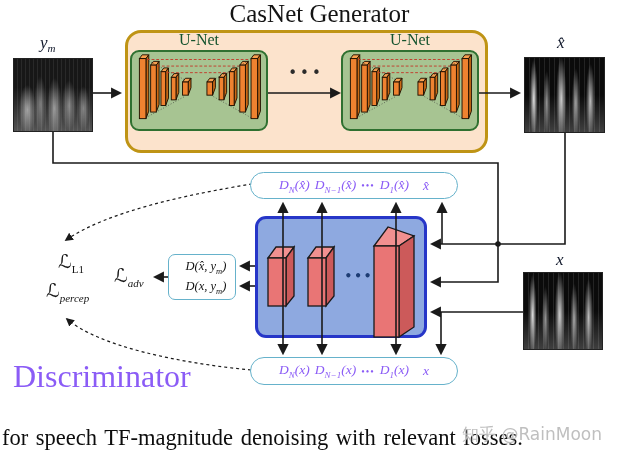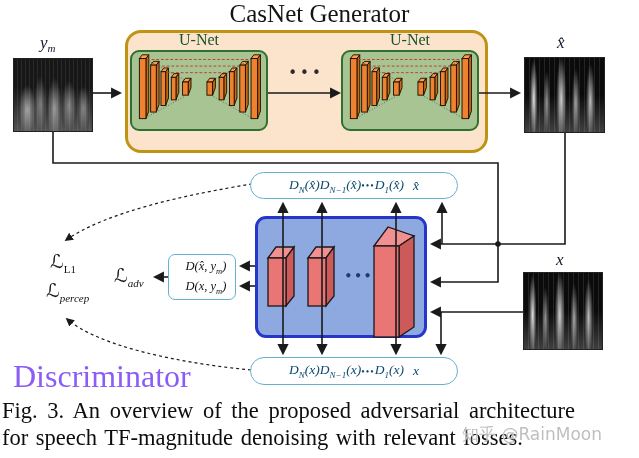--- a/index.html
+++ b/index.html
@@ -59,22 +59,22 @@
   .disc-box{
     left:255px;top:216px;width:172px;height:122px;
     background:#8ea9e0;border:3px solid #2636c8;border-radius:11px;box-sizing:border-box;
   }
   .disc-dots{
     left:344px;top:269px;width:30px;text-align:center;
     font-size:12px;letter-spacing:2px;color:#1d3c74;font-family:"DejaVu Sans",sans-serif;font-weight:bold;
   }
   .pill{
     background:#fff;border:1.5px solid #66b2cb;border-radius:14px;
-    display:flex;align-items:center;justify-content:center;
-    font-size:13.5px;font-style:italic;color:#0c4a6e;box-sizing:border-box;
+    display:flex;align-items:center;justify-content:center;gap:5px;
+    font-size:13.5px;font-style:italic;color:#8b5cf6;box-sizing:border-box;
   }
   .pill sub{font-size:9px;line-height:1;}
   .pill-signal{margin-left:9px;}
   .pair-box{
     left:168px;top:254px;width:68px;height:46px;
     background:#fff;border:1.5px solid #66b2cb;border-radius:7px;box-sizing:border-box;
     display:flex;flex-direction:column;align-items:center;justify-content:center;
     font-size:12.5px;font-style:italic;color:#131313;line-height:1.45;padding-left:8px;
   }
   .pair-box sub{font-size:8.5px;}
@@ -295,24 +295,23 @@
     <span style="font-style:normal;font-size:10px;letter-spacing:1px;">•••</span>
     <span><span>D</span><sub>1</sub><span>(x)</span></span>
     <span class="pill-signal">x</span>
   </div>
 
   <div class="abs pair-box">
     <div><span>D(x̂, y</span><sub>m</sub><span>)</span></div>
     <div><span>D(x, y</span><sub>m</sub><span>)</span></div>
   </div>
 
-  <div class="abs loss" style="left:50px;top:250px;"><span class="cal">ℒ</span><sub>L1</sub></div>
+  <div class="abs loss" style="left:58px;top:250px;"><span class="cal">ℒ</span><sub>L1</sub></div>
   <div class="abs loss" style="left:46px;top:279px;"><span class="cal">ℒ</span><sub class="it">percep</sub></div>
   <div class="abs loss" style="left:114px;top:264px;"><span class="cal">ℒ</span><sub class="it">adv</sub></div>
 
   <div class="abs disc-label">Discriminator</div>
 
-  <div class="abs cap cap1">Fig. 3. An overview of the proposed adversarial architecture</div>
   <div class="abs cap cap2">for speech TF-magnitude denoising with relevant losses.</div>
 
   <div class="abs watermark">知乎 @RainMoon</div>
 
 </div>
 
 </body></html>

